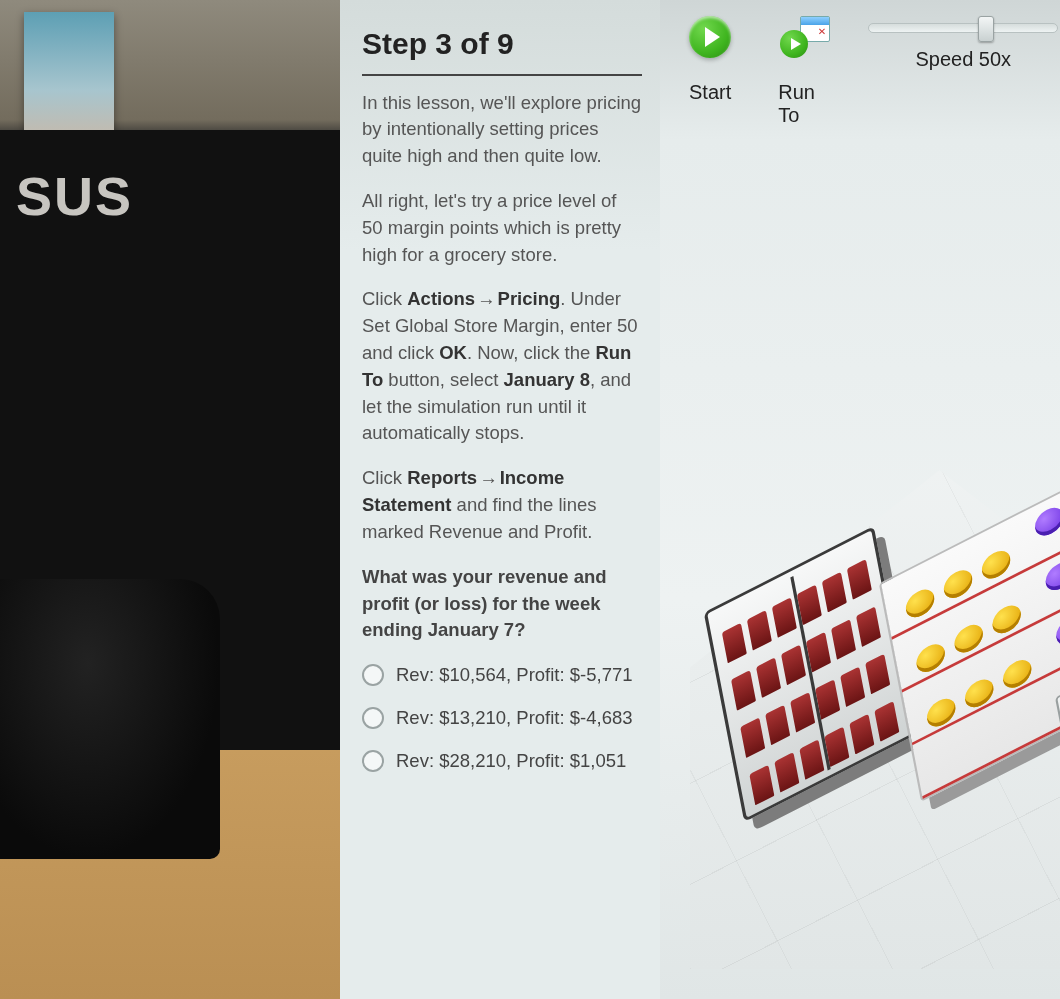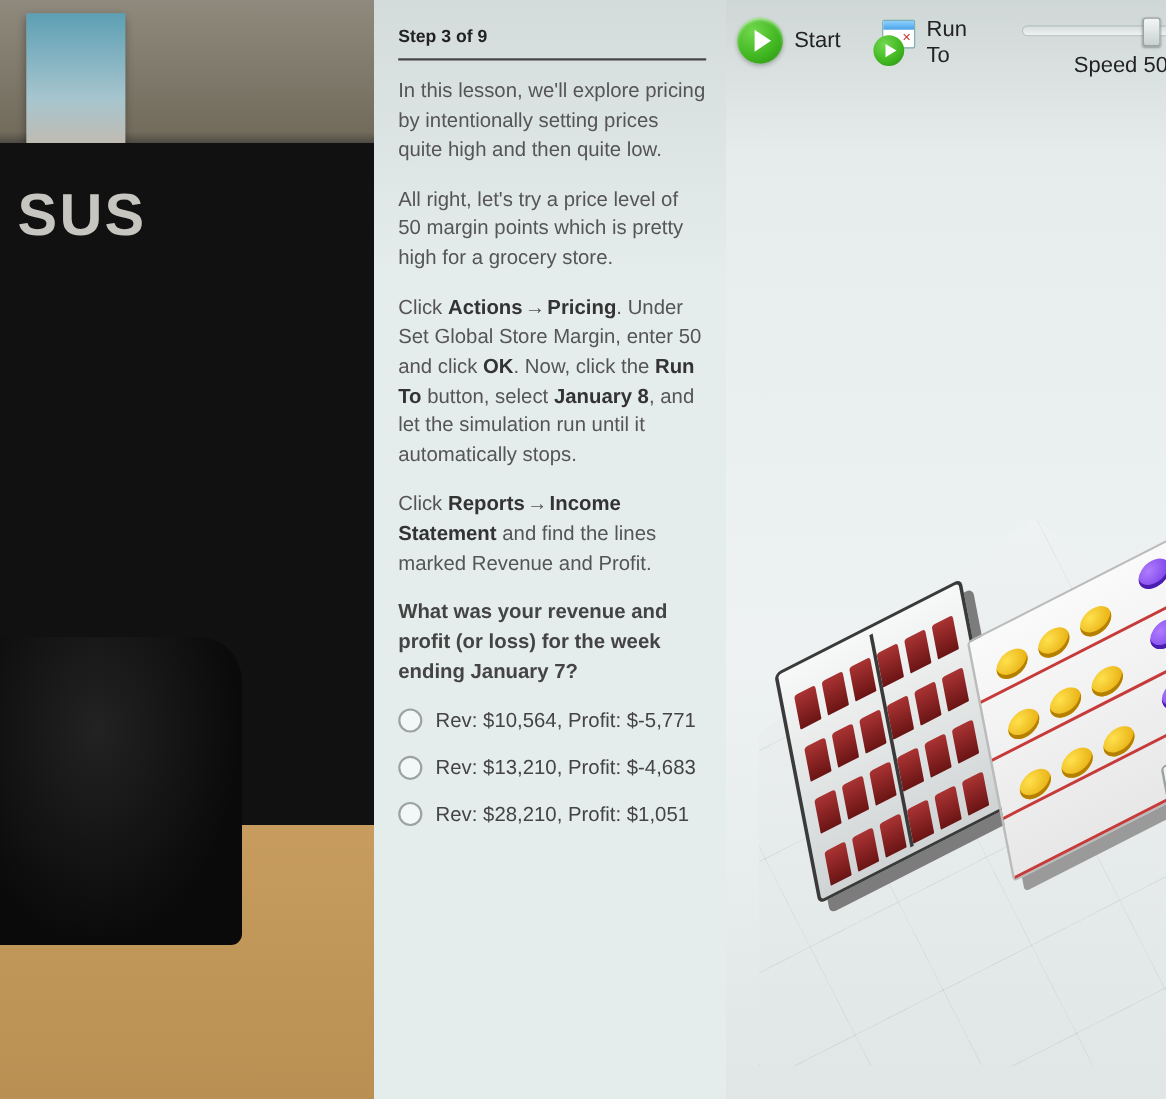--- a/index.html
+++ b/index.html
@@ -49,21 +49,21 @@
   
   .panel {
     width: 320px;
     padding: 22px 18px 22px 22px;
     color: #555;
     font-size: 18.5px;
     line-height: 1.45;
     background: linear-gradient(180deg,#d4dcdb 0%, #e5ecec 25%, #e5ecec 100%);
   }
   .panel h2 {
-    color: #222; font-size: 16px; font-weight: 700;
+    color: #222; font-size: 30px; font-weight: 700;
     padding-bottom: 8px; margin-bottom: 14px;
     border-bottom: 2px solid #444;
   }
   .panel p { margin-bottom: 18px; }
   .panel strong { color: #333; font-weight: 700; }
   .arrow { display:inline-block; margin: 0 2px; }
   .question { color: #444; font-weight: 700; margin-bottom: 16px; }
 
   .options { list-style: none; }
   .options li {
@@ -82,21 +82,21 @@
   
   .sim {
     flex: 1; position: relative;
   }
 
   
   .toolbar {
     position: absolute; top: 16px; left: 10px; right: 10px;
     display: flex; align-items: flex-start; gap: 28px;
   }
-  .ctl { display: flex; flex-direction: row; align-items: center; gap: 10px; cursor: pointer; }
+  .ctl { display: flex; flex-direction: column; align-items: center; gap: 23px; cursor: pointer; margin-left: 19px; }
   .ctl .lbl { color: #222; font-size: 20px; }
   .play {
     width: 42px; height: 42px; border-radius: 50%;
     background: radial-gradient(circle at 35% 30%, #71d84d 0%, #3fb51f 60%, #2a8a12 100%);
     box-shadow: inset 0 2px 3px rgba(255,255,255,.6), 0 2px 4px rgba(0,0,0,.25);
     position: relative;
   }
   .play::after {
     content: ""; position: absolute; left: 16px; top: 11px;
     border-left: 15px solid #fff; border-top: 10px solid transparent; border-bottom: 10px solid transparent;

